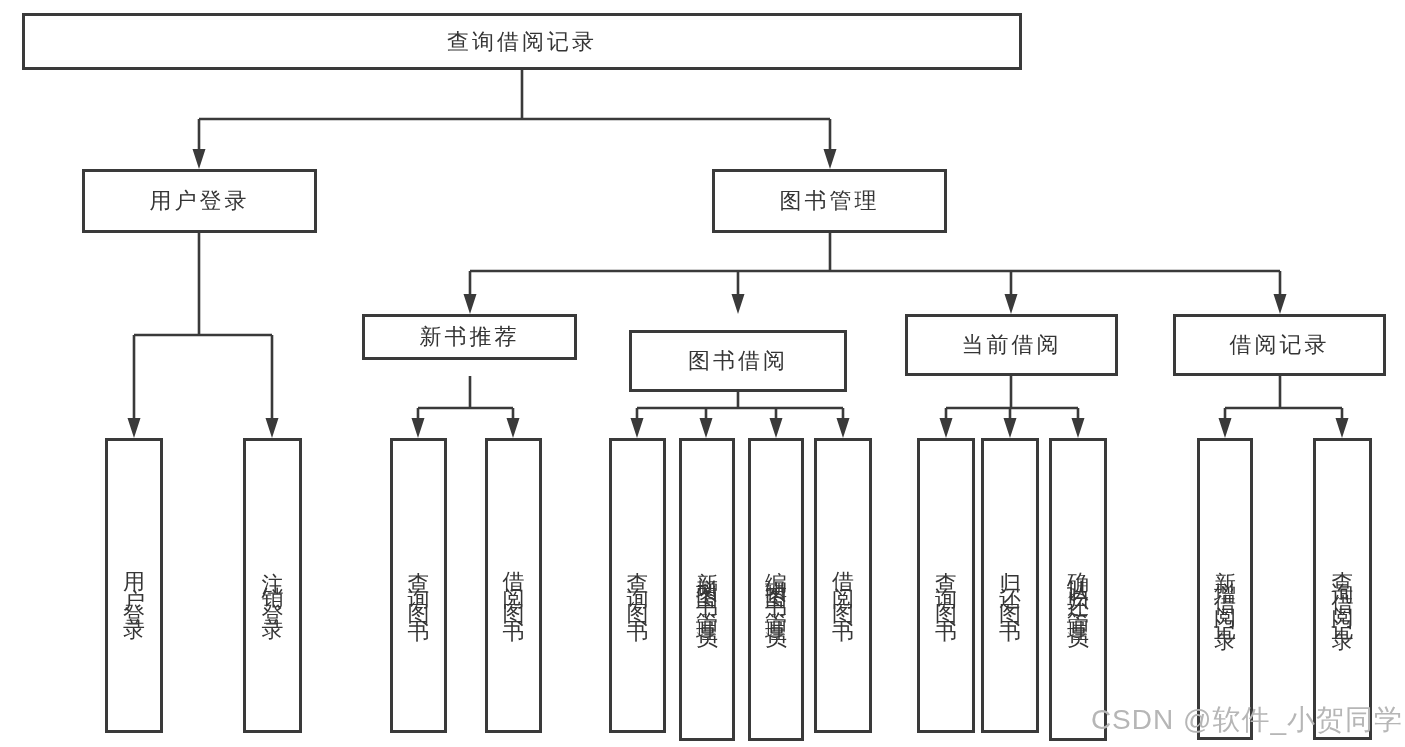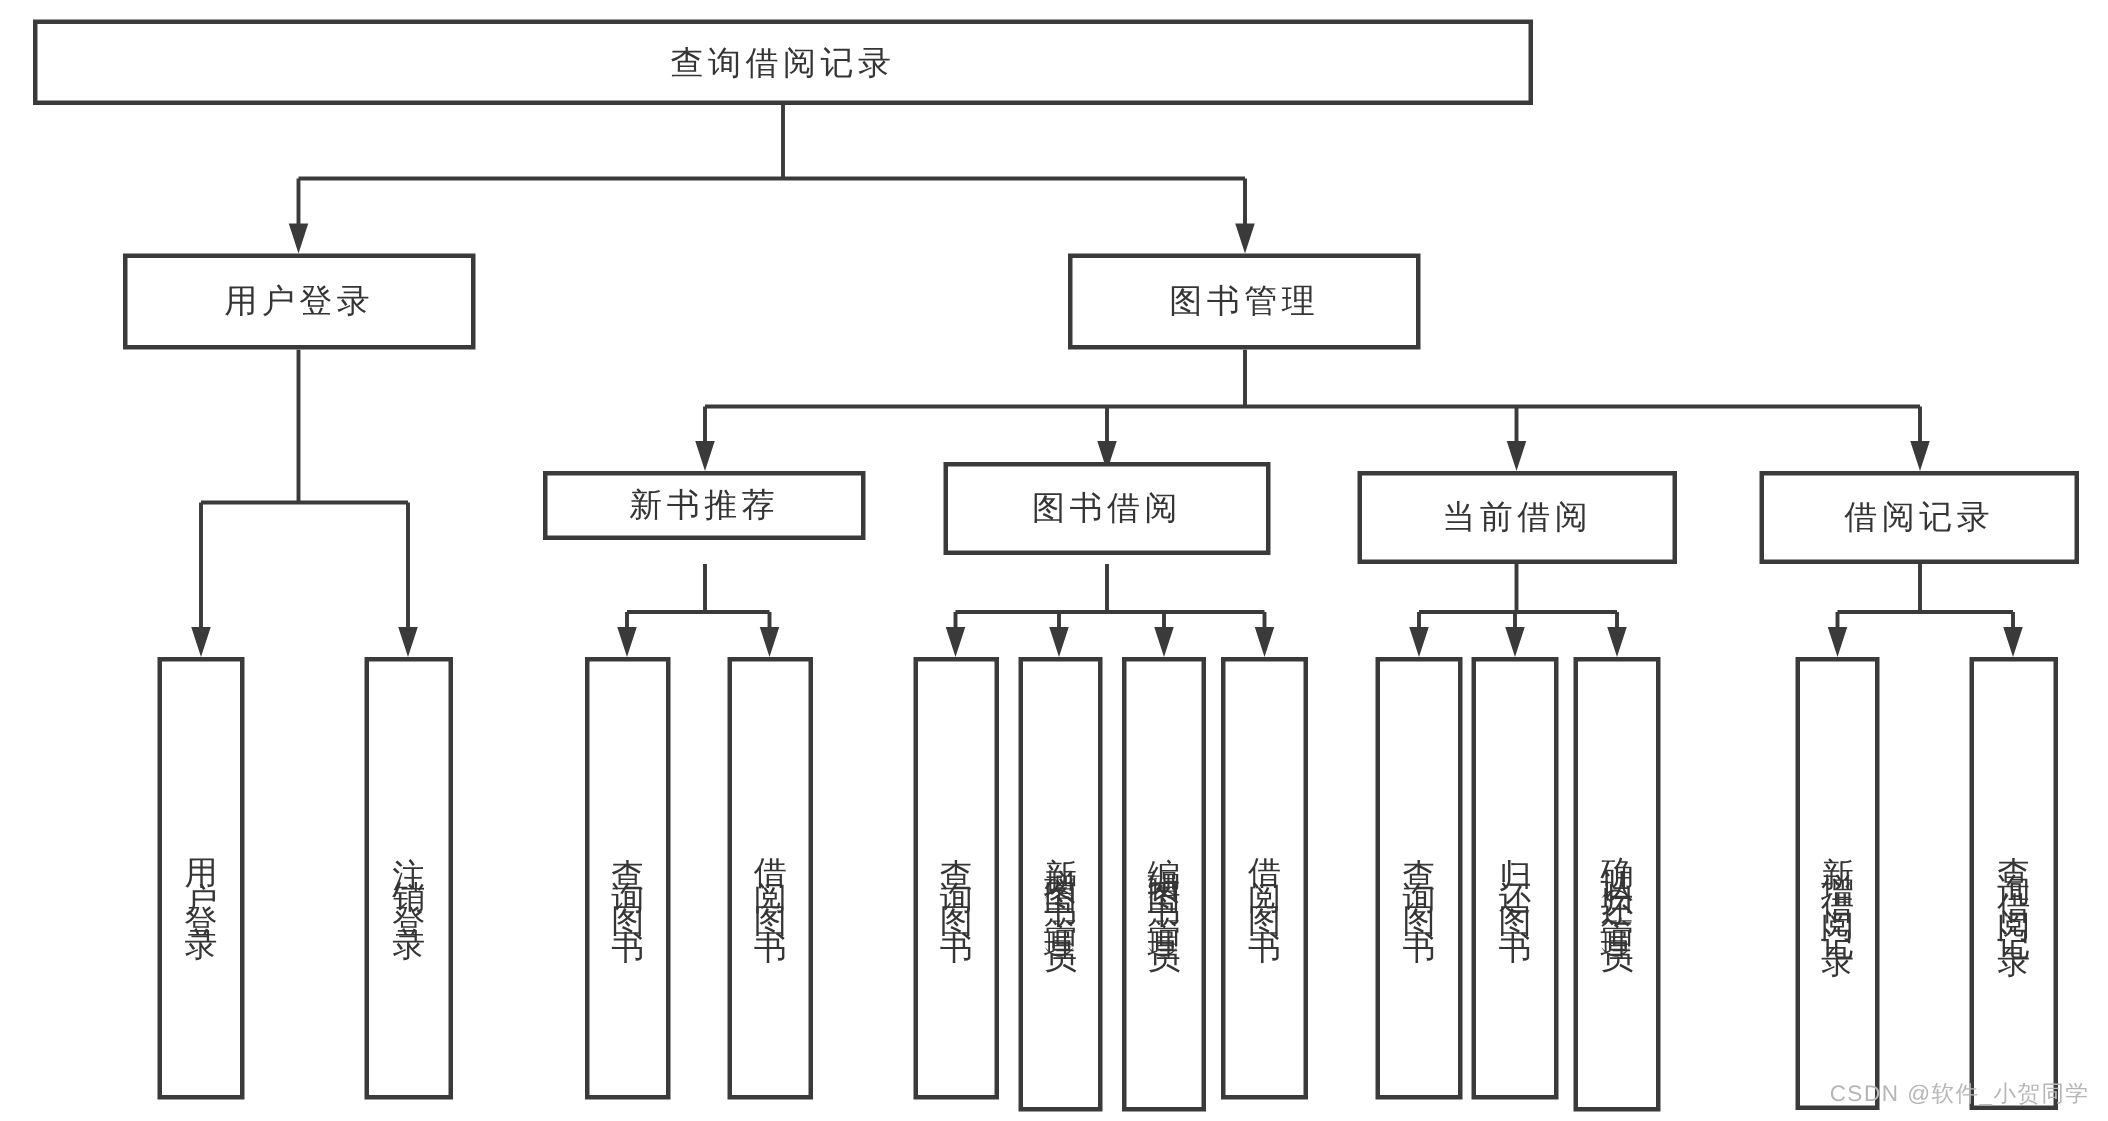--- a/index.html
+++ b/index.html
@@ -35,23 +35,23 @@
     writing-mode:vertical-rl;
     text-orientation:mixed;
     font-size:22px;
     letter-spacing:16px;
     line-height:1;
   }
   .node.v.mid{letter-spacing:12px;}
   .node.v.tight{letter-spacing:8px;}
   .watermark{
     position:absolute;
-    right:12px;
+    right:2px;
     bottom:8px;
-    font-size:15px;
+    font-size:28px;
     letter-spacing:1px;
     color:var(--watermark);
     z-index:5;
     white-space:nowrap;
   }
 </style>
 </head>
 <body>
 
 <div class="canvas">
@@ -75,21 +75,21 @@
              M1071.5 418 L1084.5 418 L1078 438 Z
              M1218.5 418 L1231.5 418 L1225 438 Z M1335.5 418 L1348.5 418 L1342 438 Z"></path>
   </svg>
 
   <div class="node h" style="left:22px;top:13px;width:1000px;height:57px;">查询借阅记录</div>
 
   <div class="node h" style="left:82px;top:169px;width:235px;height:64px;">用户登录</div>
   <div class="node h" style="left:712px;top:169px;width:235px;height:64px;">图书管理</div>
 
   <div class="node h" style="left:362px;top:314px;width:215px;height:46px;">新书推荐</div>
-  <div class="node h" style="left:629px;top:308px;width:218px;height:62px;">图书借阅</div>
+  <div class="node h" style="left:629px;top:330px;width:218px;height:62px;">图书借阅</div>
   <div class="node h" style="left:1173px;top:314px;width:213px;height:62px;">借阅记录</div>
   <div class="node h" style="left:905px;top:314px;width:213px;height:62px;">当前借阅</div>
 
   <div class="node v" style="left:105px;top:438px;width:58px;height:295px;">用户登录</div>
   <div class="node v" style="left:243px;top:438px;width:59px;height:295px;">注销登录</div>
 
   <div class="node v" style="left:390px;top:438px;width:57px;height:295px;">查询图书</div>
   <div class="node v" style="left:485px;top:438px;width:57px;height:295px;">借阅图书</div>
 
   <div class="node v" style="left:609px;top:438px;width:57px;height:295px;">查询图书</div>

